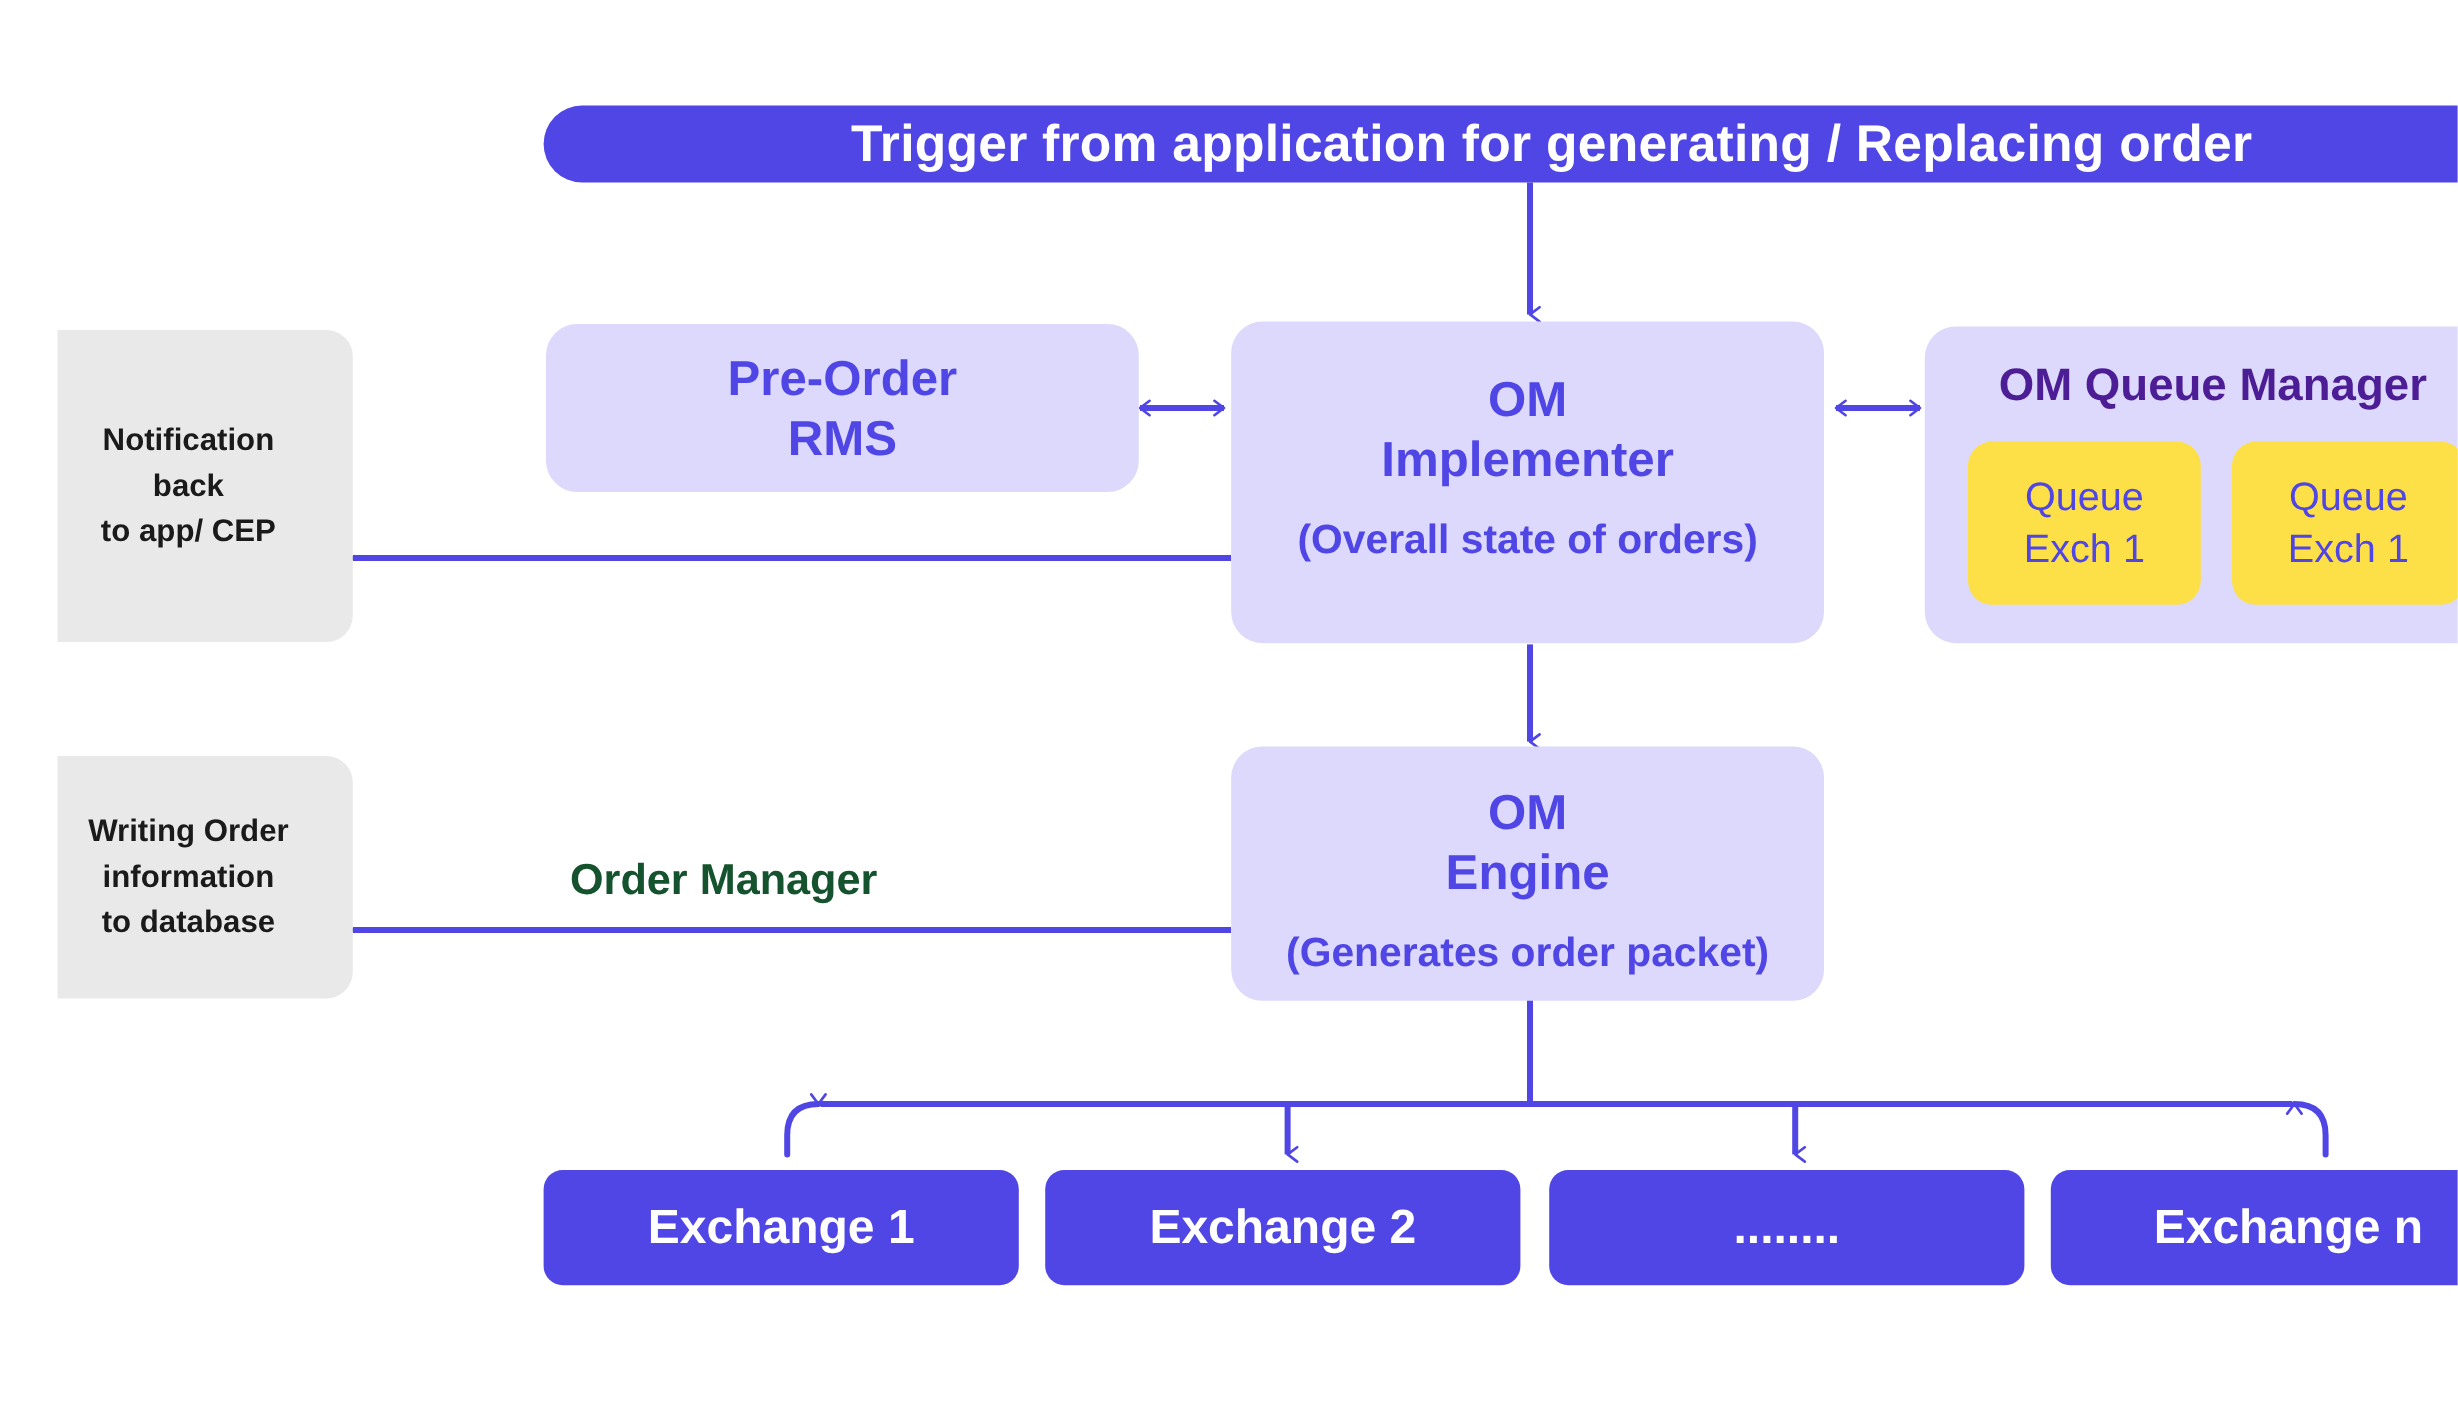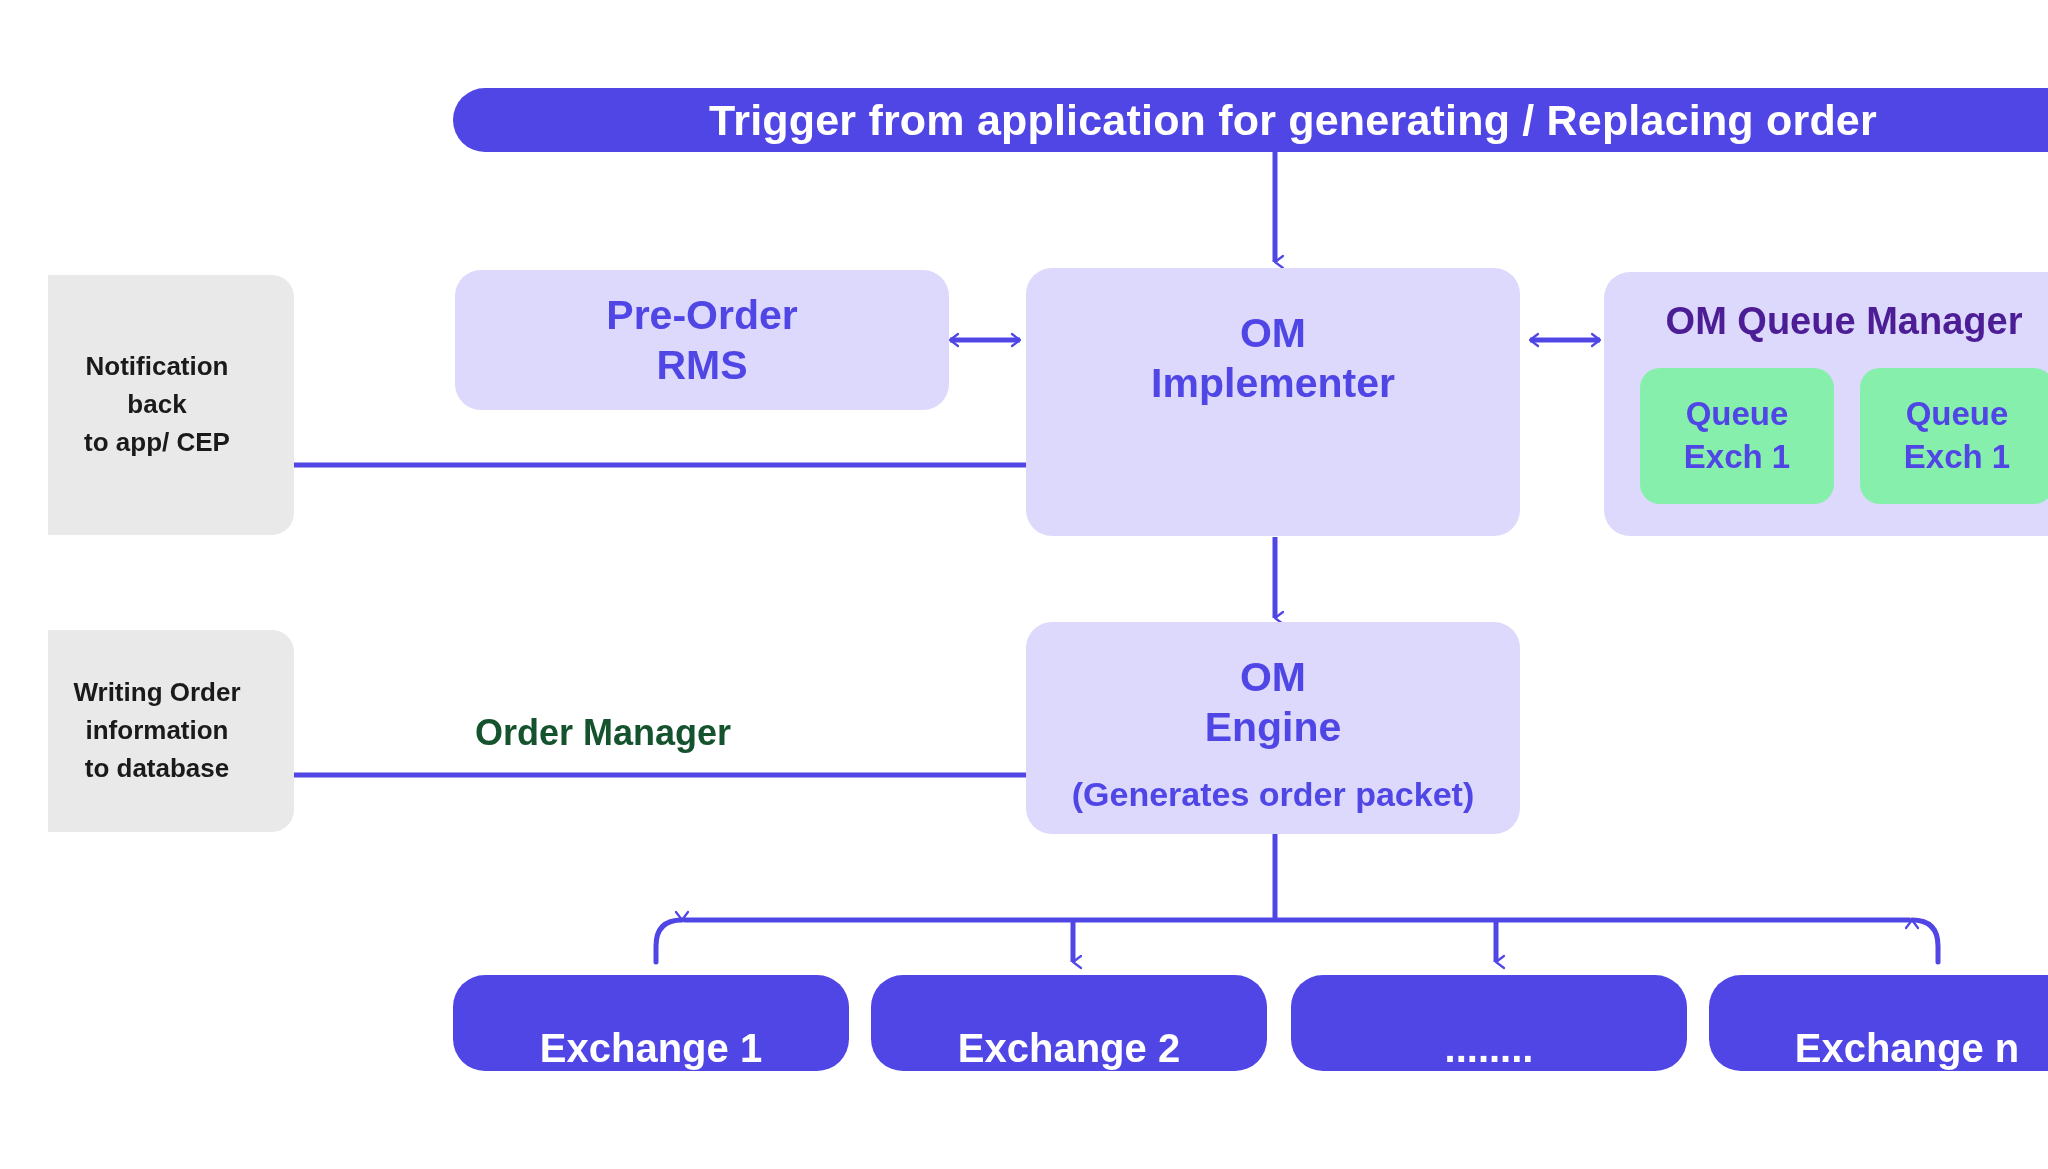--- a/index.html
+++ b/index.html
@@ -70,40 +70,40 @@
     position: absolute;
     left: 0; right: 0; top: 28px;
     text-align: center;
     color: #4c1d95;
     font-weight: bold;
     font-size: 38px;
   }
   .qm-card {
     position: absolute;
     box-sizing: border-box;
-    background: #86efac;
+    background: #fde047;
     border-radius: 20px;
     display: flex;
     flex-direction: column;
     align-items: center;
     justify-content: center;
     color: #5046E5;
-    font-weight: bold;
+    font-weight: normal;
     font-size: 33px;
     line-height: 1.3;
   }
 
   
   .pill {
     position: absolute;
     box-sizing: border-box;
     background: #5046E5;
-    border-radius: 32px;
+    border-radius: 16px;
     display: flex;
-    align-items: flex-end;
+    align-items: center;
     justify-content: center;
     color: #ffffff;
     font-weight: bold;
     font-size: 40px;
   }
 
   
   .floatlabel {
     position: absolute;
     color: #14532d;
@@ -184,20 +184,21 @@
   </div>
 
   <div class="node lav" style="left:407px; top:270px; width:494px; height:140px;text-align:right;">
     <span class="big">Pre-Order</span>
     <span class="big">RMS</span>
   </div>
 
   <div class="node lav" style="left:978px; top:268px; width:494px; height:268px; justify-content:flex-start; padding-top:40px;">
     <span class="big">OM</span>
     <span class="big">Implementer</span>
+    <span class="sub">(Overall state of orders)</span>
   </div>
 
   <div class="qm-panel" style="left:1556px; top:272px; width:480px; height:264px;">
     <div class="qm-title">OM Queue Manager</div>
 
     <div class="qm-card" style="left:36px; top:96px; width:194px; height:136px;">
       <span>Queue</span>
       <span>Exch 1</span>
     </div>
 

